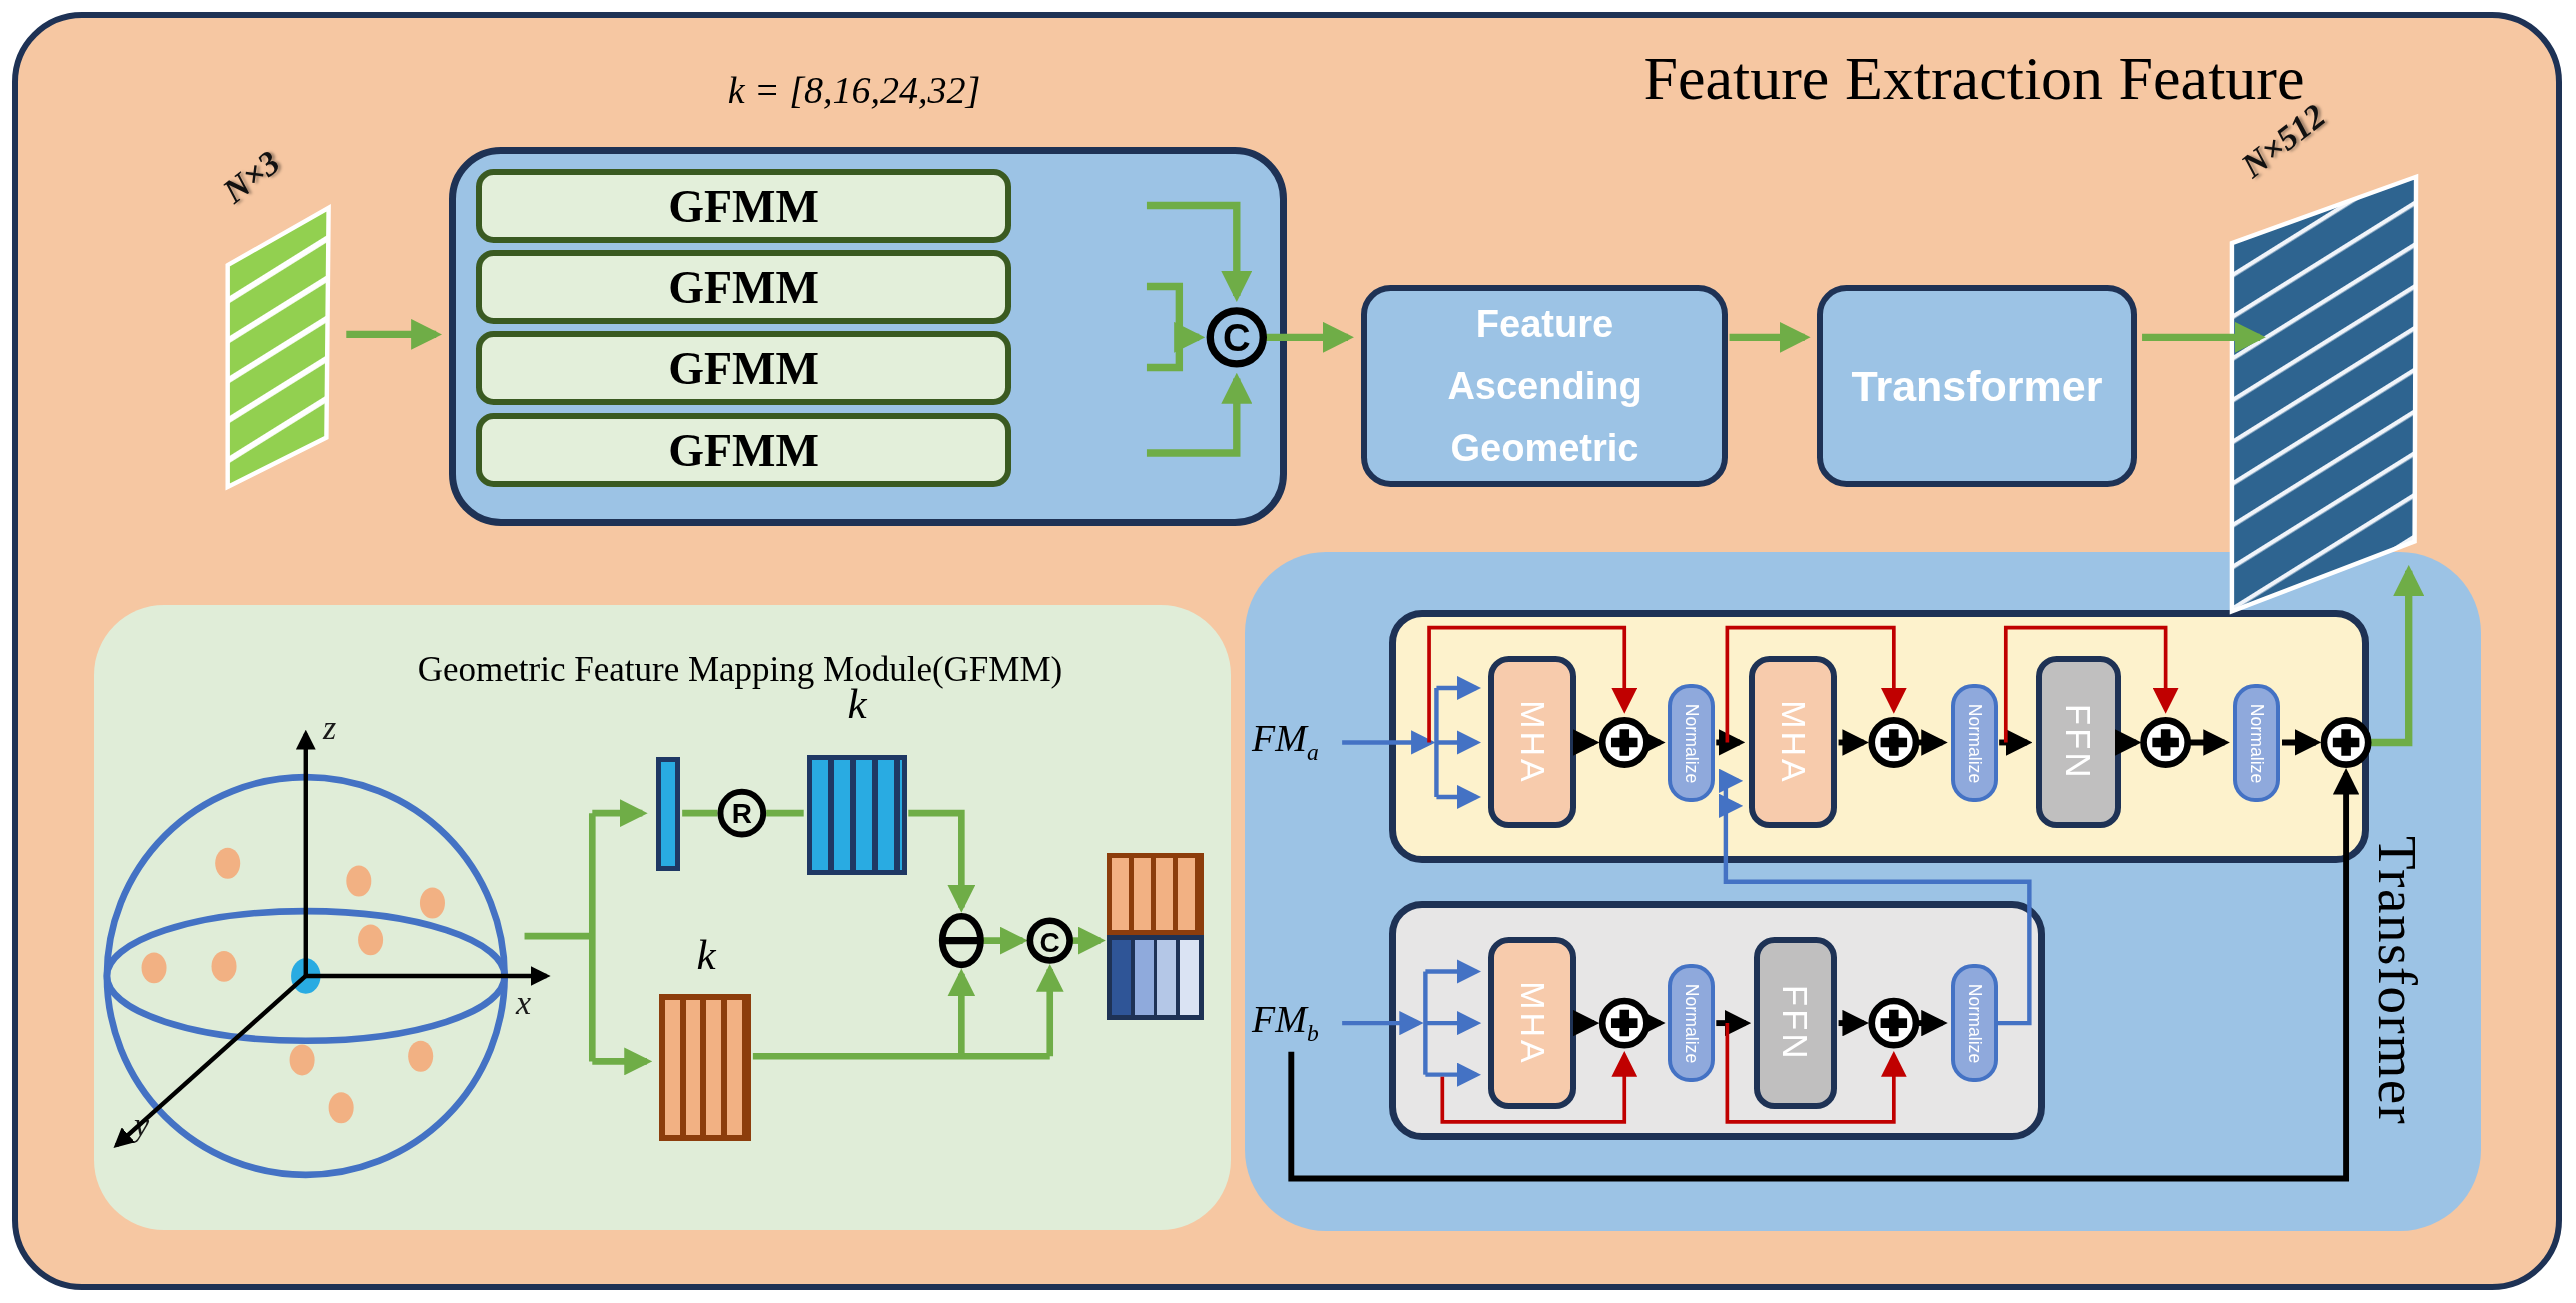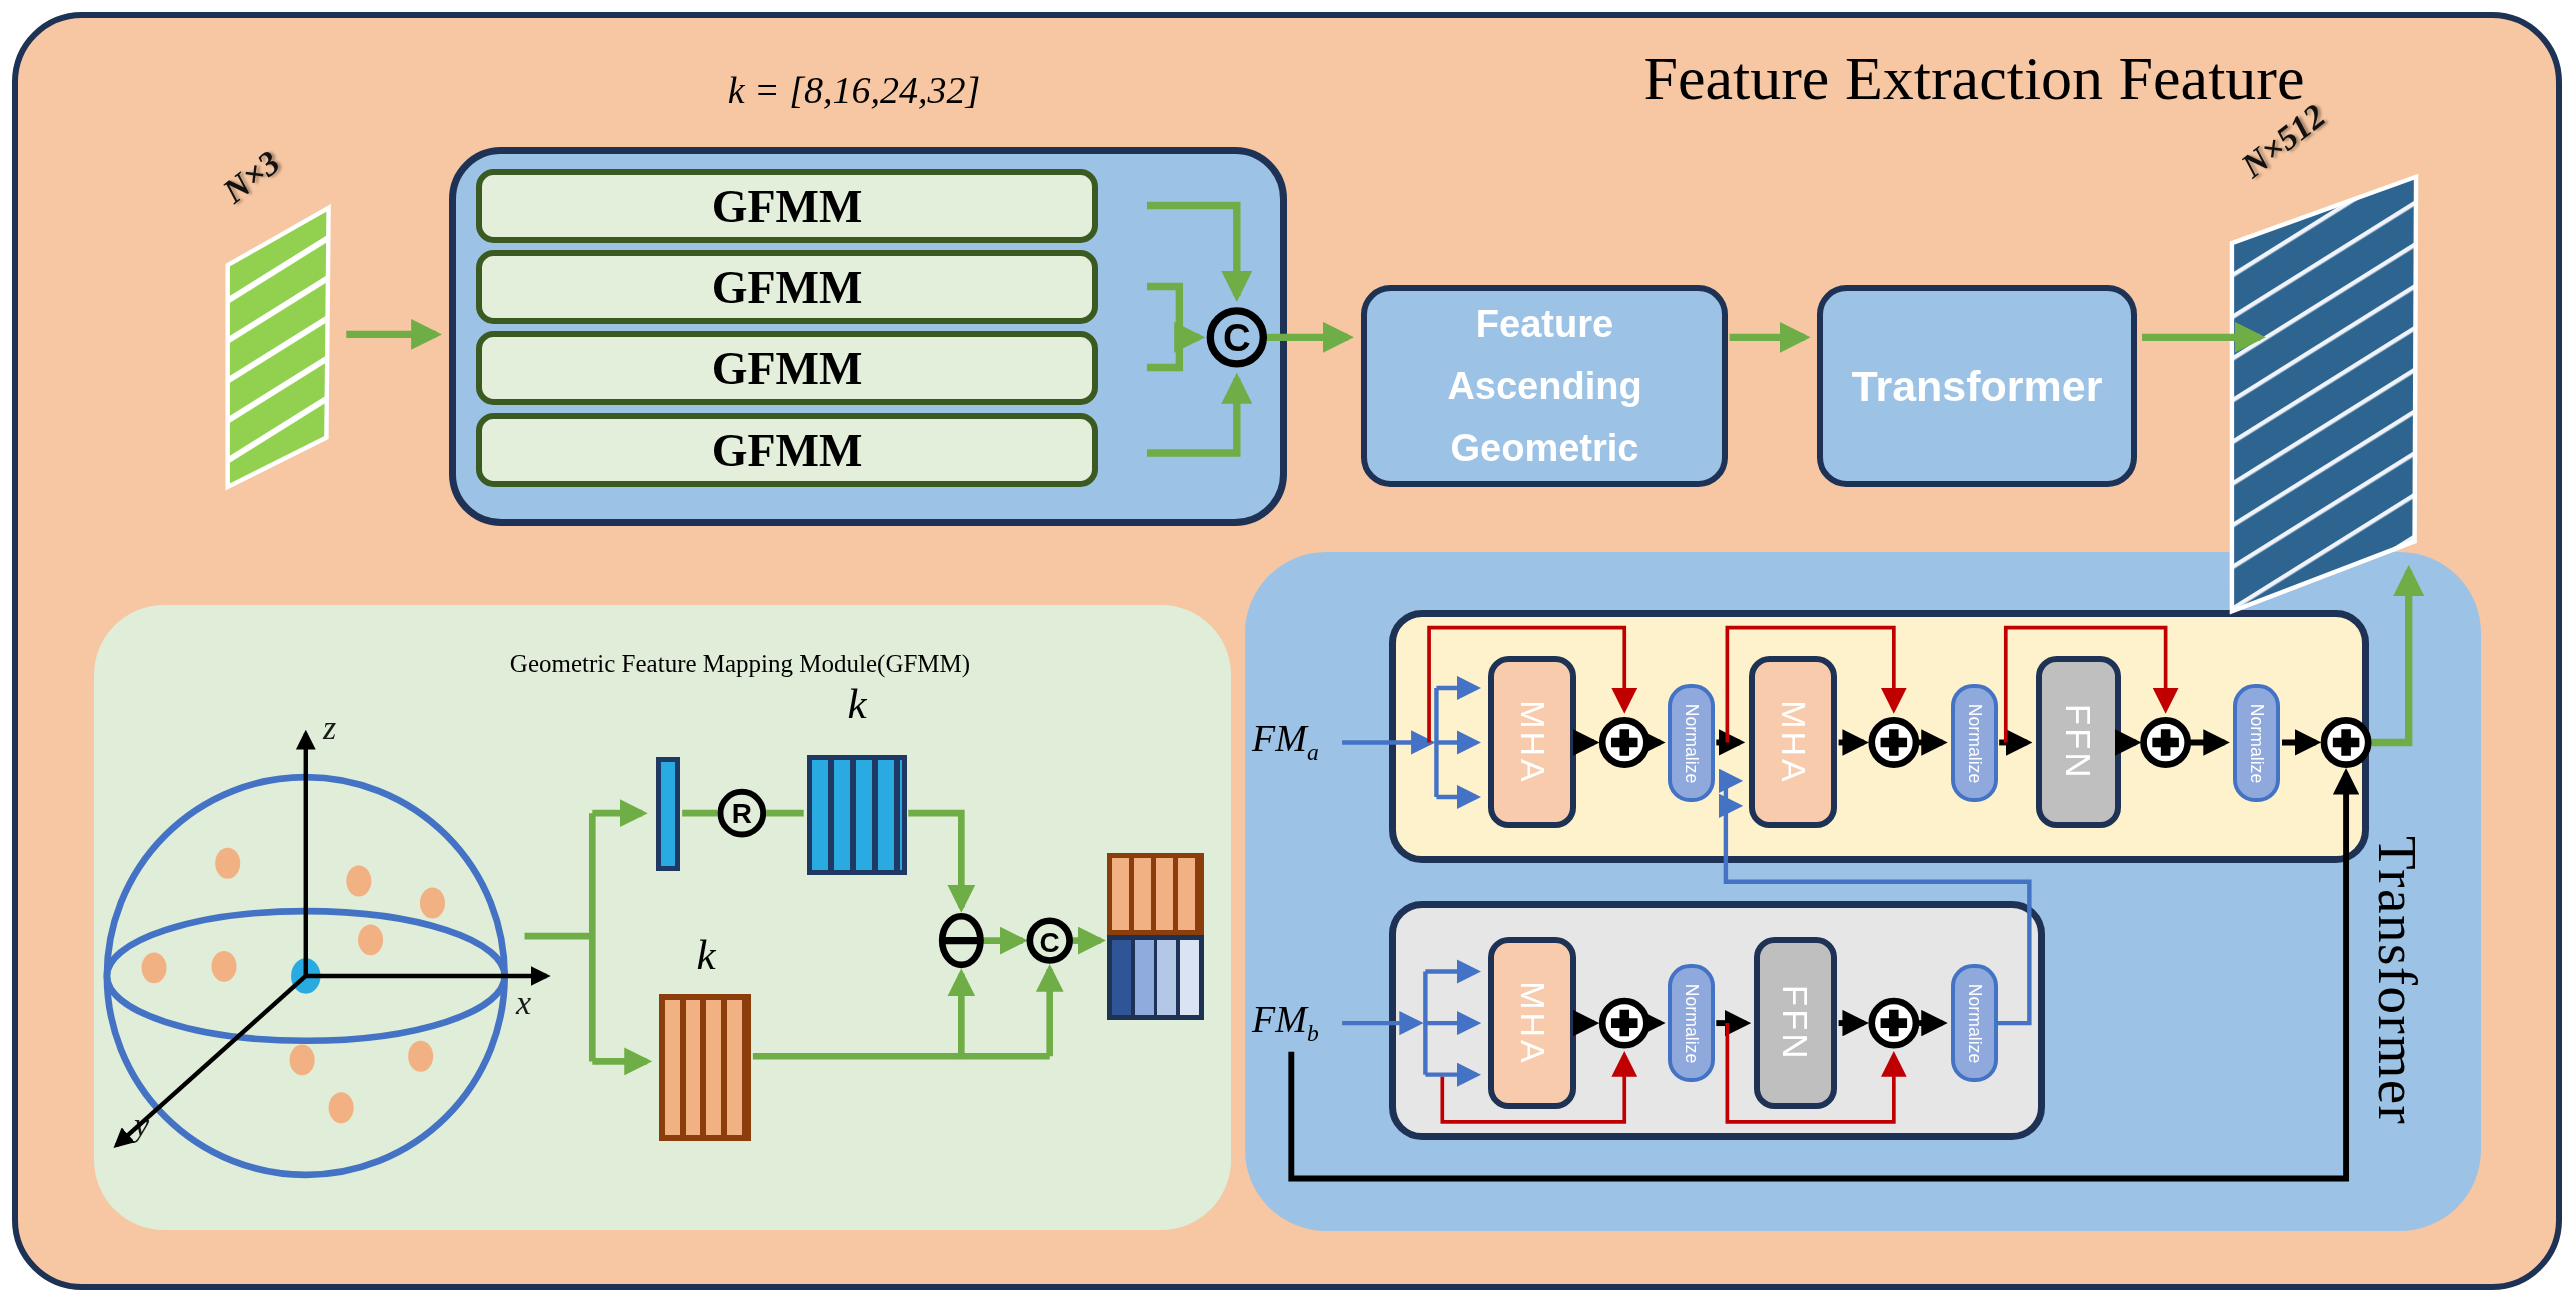--- a/index.html
+++ b/index.html
@@ -13,22 +13,22 @@
   .panel-blue{left:1245px;top:552px;width:1236px;height:679px;background:#9cc3e5;border-radius:81px;}
   .gfmm-container{left:449px;top:147px;width:838px;height:379px;background:#9cc3e5;
                   border:7.4px solid #1e3255;border-radius:52px;box-sizing:border-box;}
   .box-yellow{left:1389px;top:610px;width:980px;height:253px;background:#fdf2cc;
               border:7.4px solid #1e3255;border-radius:33px;box-sizing:border-box;}
   .box-gray{left:1389px;top:901px;width:656px;height:239px;background:#e7e6e6;
             border:7.4px solid #1e3255;border-radius:33px;box-sizing:border-box;}
   
   .title{left:1547px;top:43px;width:854px;text-align:center;font-size:62px;color:#000;}
   .kformula{left:611px;top:68px;width:486px;text-align:center;font-size:38px;font-style:italic;color:#000;}
-  .panel-title{left:309px;top:650px;width:862px;text-align:center;font-size:25px;color:#000;}
-  .gfmm-bar{left:476px;width:622px;height:74px;background:#e3efda;border:6.6px solid #3a5a21;
+  .panel-title{left:309px;top:650px;width:862px;text-align:center;font-size:35px;color:#000;}
+  .gfmm-bar{left:476px;width:535px;height:74px;background:#e3efda;border:6.6px solid #3a5a21;
             border-radius:17.7px;box-sizing:border-box;display:flex;align-items:center;justify-content:center;
             font-weight:bold;font-size:46px;color:#000;}
   .blue-block{background:#9cc3e5;border:6.6px solid #1e3255;border-radius:29.5px;box-sizing:border-box;
               display:flex;flex-direction:column;align-items:center;justify-content:center;
               font-family:"Liberation Sans",sans-serif;color:#fff;font-weight:bold;margin-top:48px;}
   .fad{left:1361px;top:237px;width:367px;height:202px;font-size:38px;line-height:62px;}
   .tblock{left:1817px;top:237px;width:320px;height:202px;font-size:43px;}
   .mha{background:#f7cbac;border:6.6px solid #1e3255;border-radius:20.6px;box-sizing:border-box;
        display:flex;align-items:center;justify-content:center;}
   .mha span{transform:rotate(90deg);font-family:"Liberation Sans",sans-serif;color:#fff;

